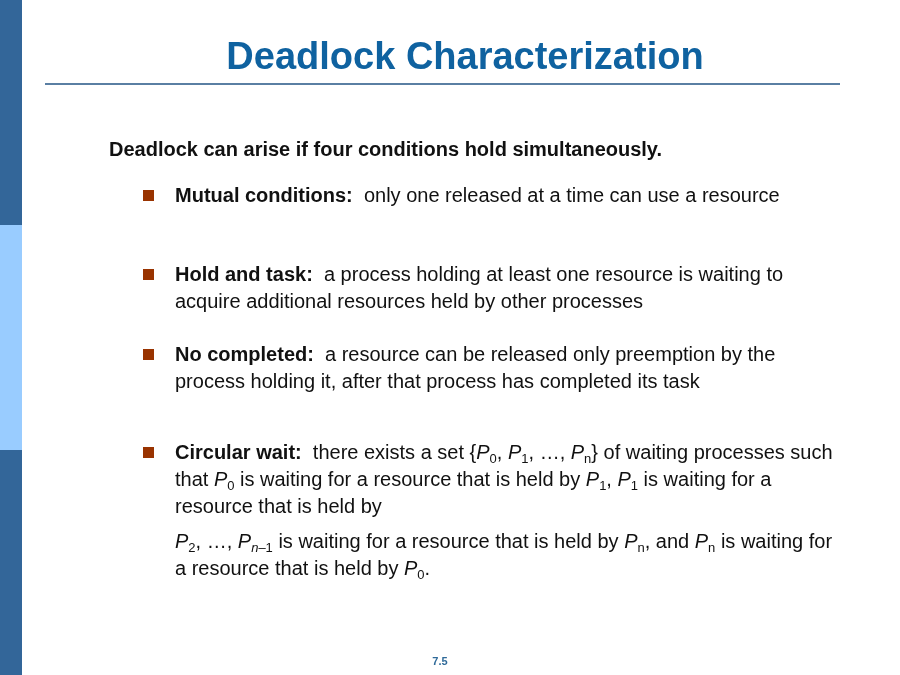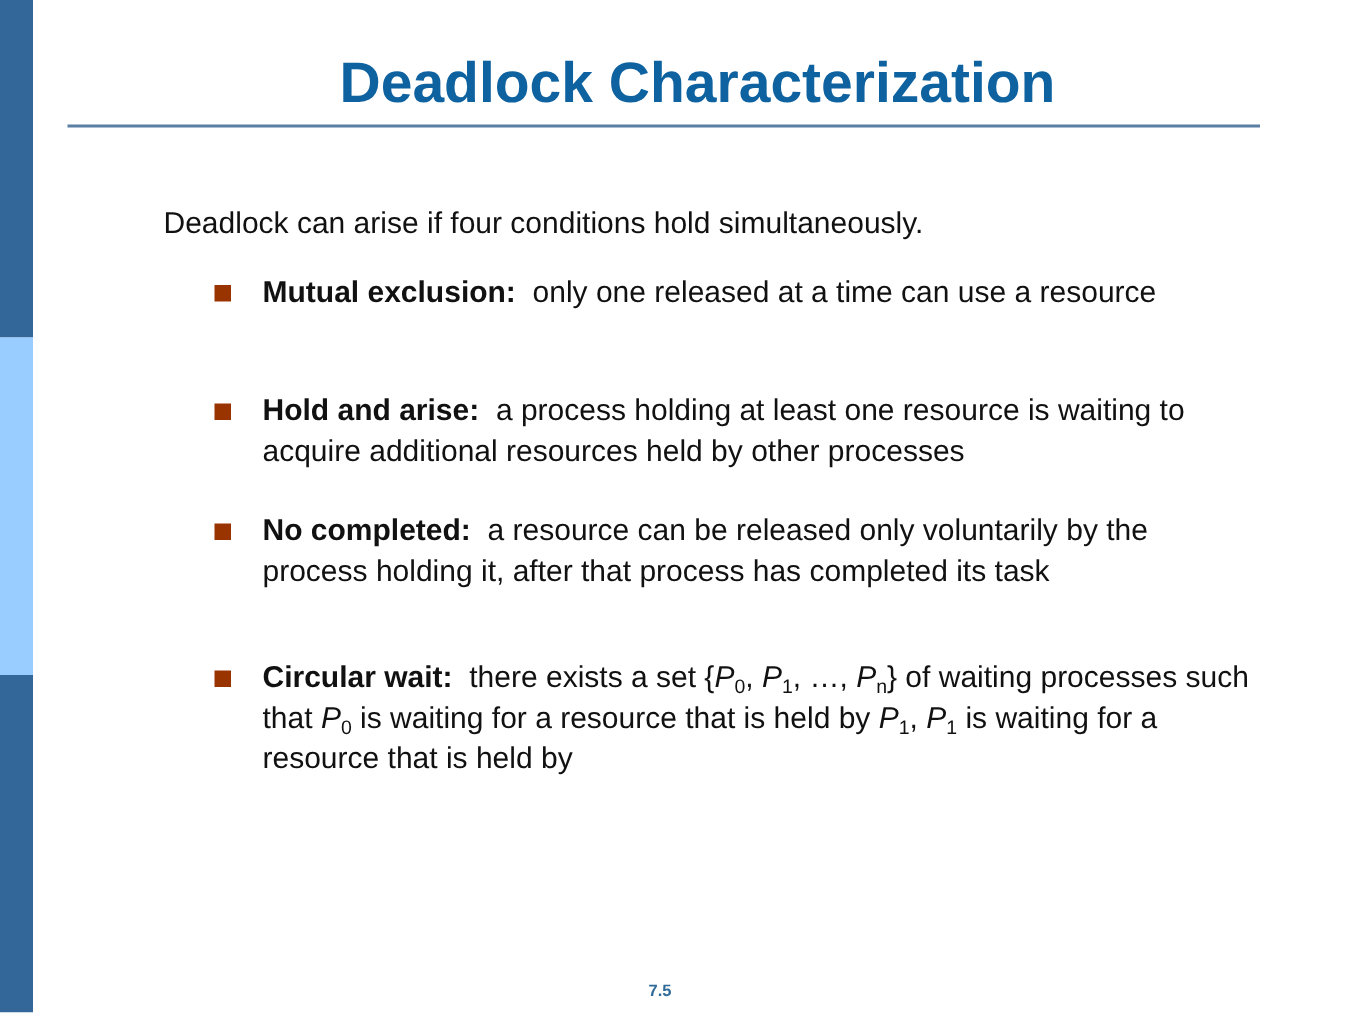--- a/index.html
+++ b/index.html
@@ -3,21 +3,21 @@
 <meta charset="utf-8">
 <style>
   html, body { margin:0; padding:0; }
   body { width:900px; height:675px; position:relative; background:#ffffff; overflow:hidden;
          font-family:"Liberation Sans", sans-serif; color:#111; }
   .sidebar { position:absolute; left:0; top:0; width:22px; height:675px; }
   .seg { position:absolute; left:0; width:22px; height:225px; }
   .title { position:absolute; left:0; width:930px; top:33px; text-align:center;
            font-size:38px; font-weight:bold; color:#0f62a0; line-height:46px; }
   .rule { position:absolute; left:45px; width:795px; top:83px; height:2px; background:#5a7fa3; }
-  .intro { position:absolute; left:109px; top:137px; font-size:20px; line-height:24px; }
+  .intro { position:absolute; left:109px; top:137px; font-size:20px; line-height:24px;font-weight:bold; }
   .item { position:absolute; left:175px; width:660px; font-size:20px; line-height:27px; }
   .bullet { position:absolute; left:-32px; top:8px; width:11px; height:11px; }
   .item b { font-weight:bold; }
   .para2 { margin-top:8px; }
   i { font-style:italic; }
   sub { font-size:13px; vertical-align:-4px; line-height:0; }
   .page { position:absolute; left:0; width:880px; top:655px; text-align:center;
           font-size:11px; font-weight:bold; color:#2f6a99; }
 </style>
 </head>
@@ -29,35 +29,36 @@
   <div class="seg" style="top:450px;background:#336699"></div>
 </div>
 
 <div class="title">Deadlock Characterization</div>
 <div class="rule"></div>
 
 <div class="intro">Deadlock can arise if four conditions hold simultaneously.</div>
 
 <div class="item" style="top:182px">
   <span class="bullet" style="background:#993300"></span>
-  <b>Mutual exclusion:</b>&nbsp;
+  <b>Mutual conditions:</b>&nbsp;
   <span>only one released at a time can use a resource</span>
 </div>
 
 <div class="item" style="top:261px">
   <span class="bullet" style="background:#993300"></span>
-  <b>Hold and arise:</b>&nbsp;
+  <b>Hold and task:</b>&nbsp;
   <span>a process holding at least one resource is waiting to acquire additional resources held by other processes</span>
 </div>
 
 <div class="item" style="top:341px">
   <span class="bullet" style="background:#993300"></span>
   <b>No completed:</b>&nbsp;
-  <span>a resource can be released only voluntarily by the process holding it, after that process has completed its task</span>
+  <span>a resource can be released only preemption by the process holding it, after that process has completed its task</span>
 </div>
 
 <div class="item" style="top:439px">
   <span class="bullet" style="background:#993300"></span>
   <b>Circular wait:</b>&nbsp;
   <span id="cw-text">there exists a set {<i>P</i><sub>0</sub>, <i>P</i><sub>1</sub>, …, <i>P</i><sub>n</sub>} of waiting processes such that <i>P</i><sub>0</sub> is waiting for a resource that is held by <i>P</i><sub>1</sub>, <i>P</i><sub>1</sub> is waiting for a resource that is held by</span>
+  <div class="para2" id="cw-cont"><i>P</i><sub>2</sub>, …, <i>P</i><sub><i>n</i>–1</sub> is waiting for a resource that is held by <i>P</i><sub>n</sub>, and <i>P</i><sub>n</sub> is waiting for a resource that is held by <i>P</i><sub>0</sub>.</div>
 </div>
 
 <div class="page">7.5</div>
 
 </body></html>

